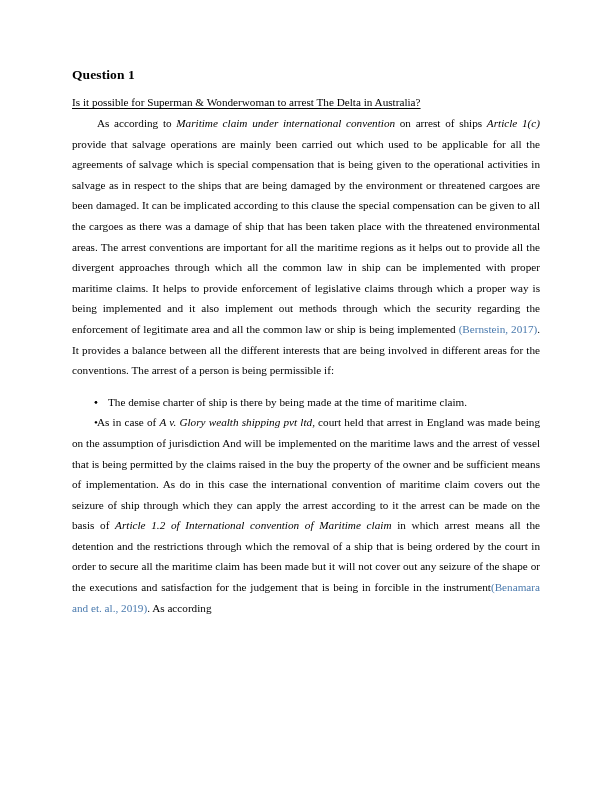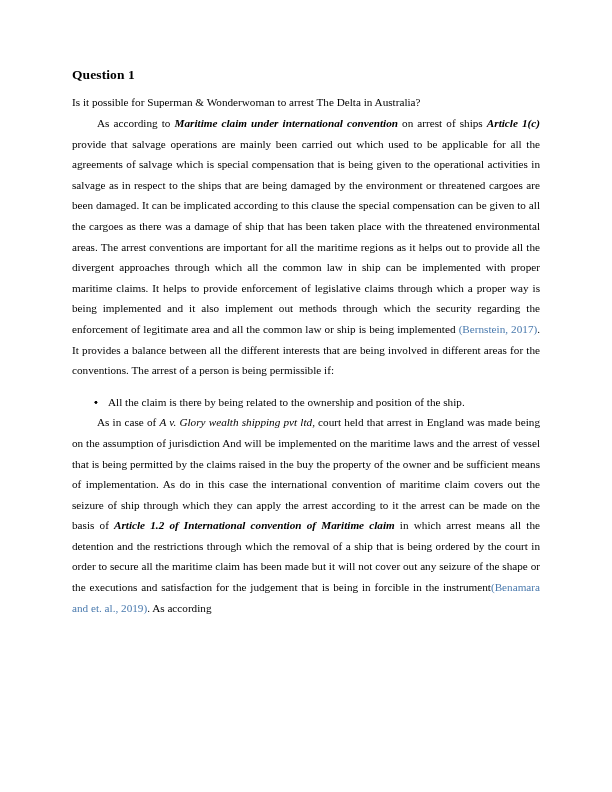--- a/index.html
+++ b/index.html
@@ -26,35 +26,36 @@
     font-size: 13.5px;
     font-weight: bold;
     line-height: 18px;
     margin: 0 0 9px 0;
     letter-spacing: 0.1px;
   }
   .sub-heading {
     font-size: 11.2px;
     line-height: 19px;
     margin: 0 0 1px 0;
+    text-decoration: underline;
     text-underline-offset: 2px;
   }
   .body-p {
     font-size: 11.2px;
     line-height: 20.6px;
     margin: 0;
     text-align: justify;
     text-justify: inter-word;
     text-indent: 25px;
     hyphens: none;
   }
   .body-p.second {
   }
   .bi {
-    font-weight: bold;
+    font-weight: normal;
     font-style: italic;
   }
   .it {
     font-style: italic;
   }
   .cite {
     color: #4a7aae;
   }
   ul.bullets {
     list-style: none;
@@ -85,20 +86,20 @@
   <div class="content">
 
     <h1 class="q-heading">Question 1</h1>
 
     <p class="sub-heading">Is it possible for Superman &amp; Wonderwoman to arrest The Delta in Australia?</p>
 
     <p class="body-p"><span>As according to </span><span class="bi">Maritime claim under international convention</span><span> on arrest of ships </span><span class="bi">Article 1(c)</span><span> provide that salvage operations are mainly been carried out which used to be applicable for all the agreements of salvage which is special compensation that is being given to the operational activities in salvage as in respect to the ships that are being damaged by the environment or threatened cargoes are been damaged. It can be implicated according to this clause the special compensation can be given to all the cargoes as there was a damage of ship that has been taken place with the threatened environmental areas. The arrest conventions are important for all the maritime regions as it helps out to provide all the divergent approaches through which all the common law in ship can be implemented with proper maritime claims. It helps to provide enforcement of legislative claims through which a proper way is being implemented and it also implement out methods through which the security regarding the enforcement of legitimate area and all the common law or ship is being implemented </span><span class="cite">(Bernstein,  2017)</span><span>. It provides a balance between all the different interests that are being involved in different areas for the conventions. The arrest of a person is being permissible if:</span></p>
 
     <ul class="bullets">
       <li><span class="dot">•</span></li>
+      <li><span class="dot">•</span><span>The demise charter of ship is there by being made at the time of maritime claim.</span></li>
       <li><span class="dot">•</span></li>
-      <li><span class="dot">•</span><span>All the claim is there by being related to the ownership and position of the ship.</span></li>
     </ul>
 
     <p class="body-p second"><span>As in case of </span><span class="it">A v. Glory wealth shipping pvt ltd</span><span>, court held that arrest in England was made being on the assumption of jurisdiction And will be implemented on the maritime laws and the arrest of vessel that is being permitted by the claims raised in the buy the property of the owner and be sufficient means of implementation. As do in this case the international convention of maritime claim covers out the seizure of ship through which they can apply the arrest according to it the arrest can be made on the basis of </span><span class="bi">Article 1.2 of International convention of Maritime claim</span><span> in which arrest means all the detention and the restrictions through which the removal of a ship that is being ordered by the court in order to secure all the maritime claim has been made but it will not cover out any seizure of the shape or the executions and satisfaction for the judgement that is being in forcible in the instrument</span><span class="cite">(Benamara and et. al., 2019)</span><span>.  As according</span></p>
 
   </div>
 </div>
 
 </body></html>

